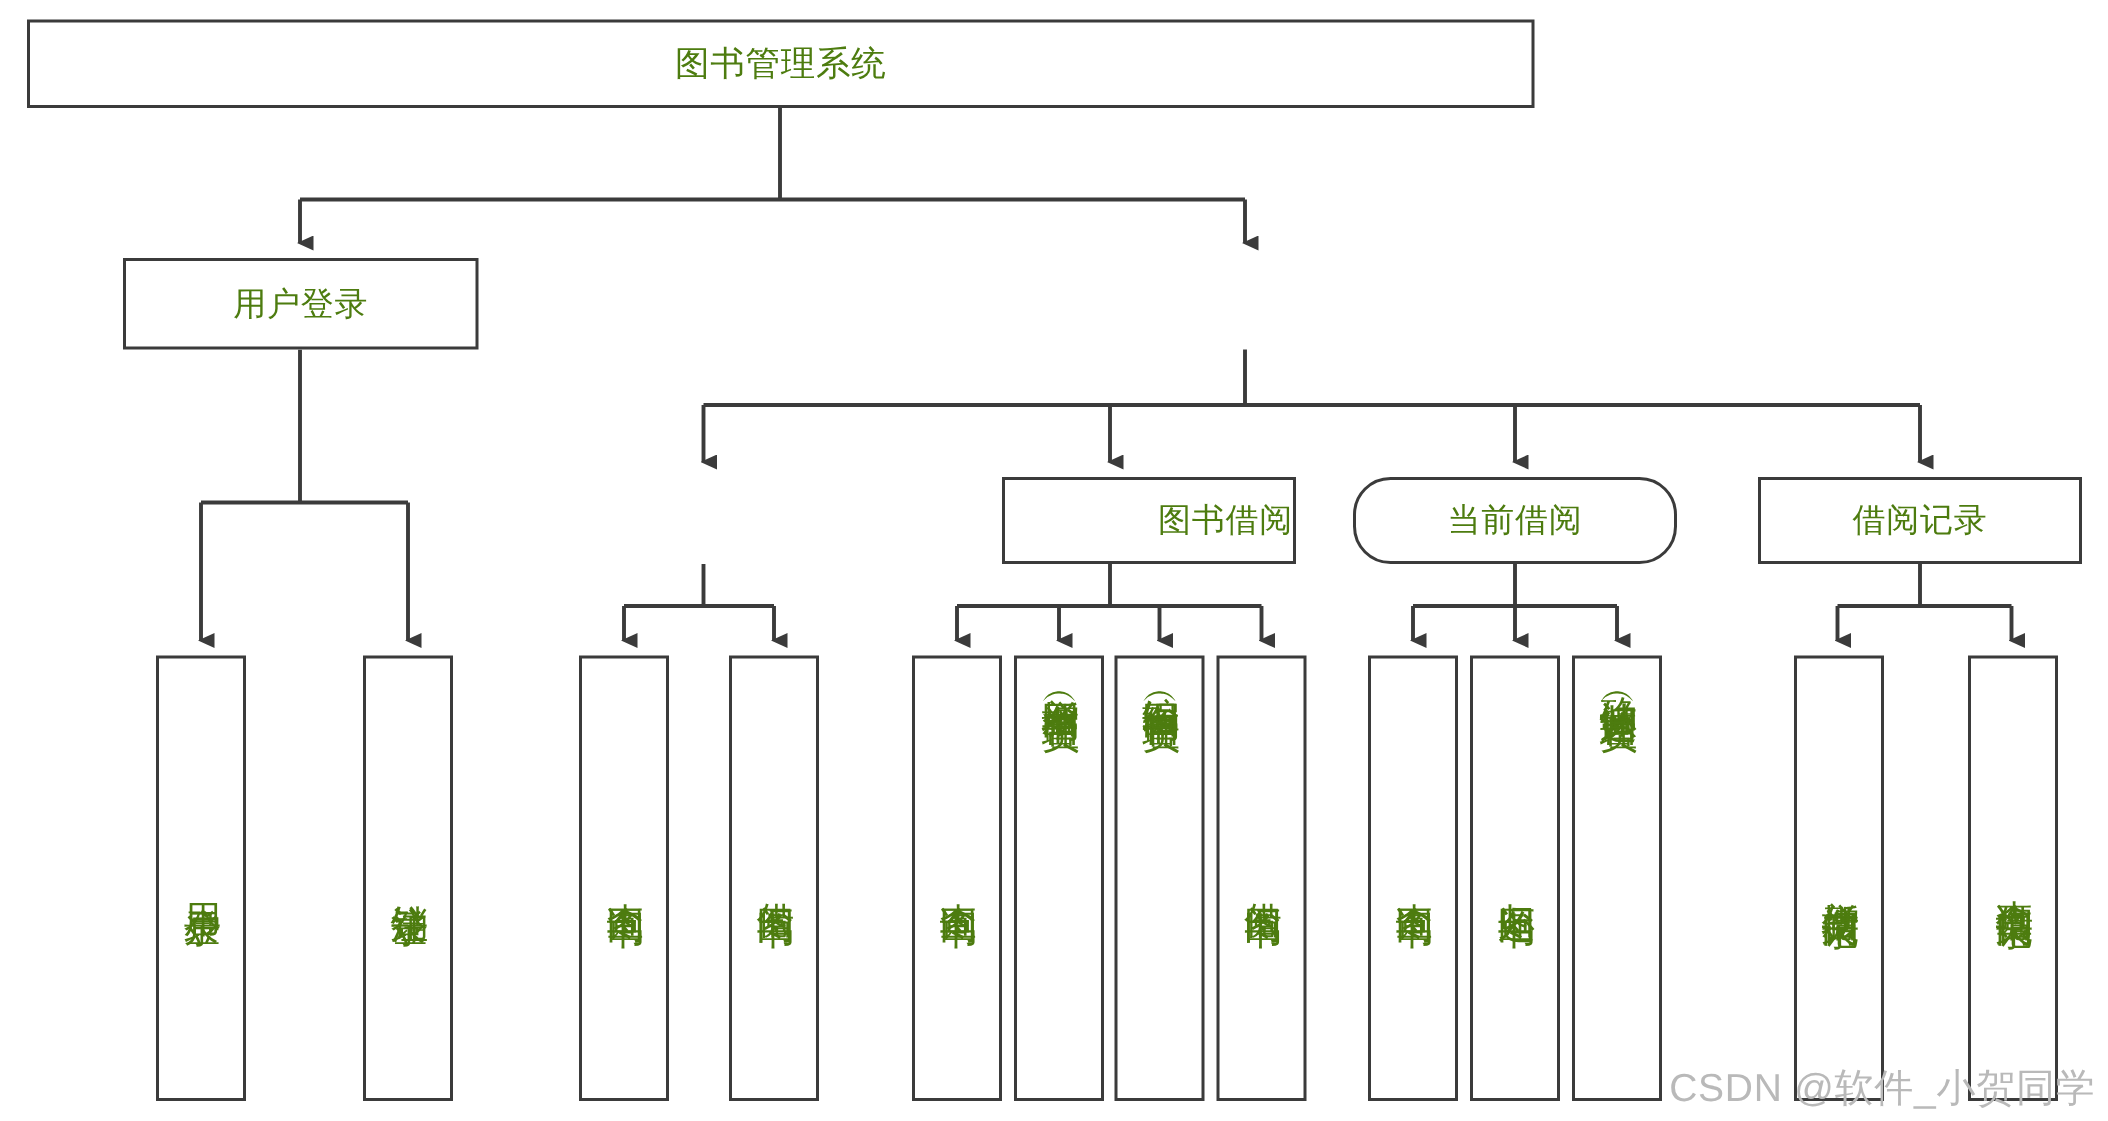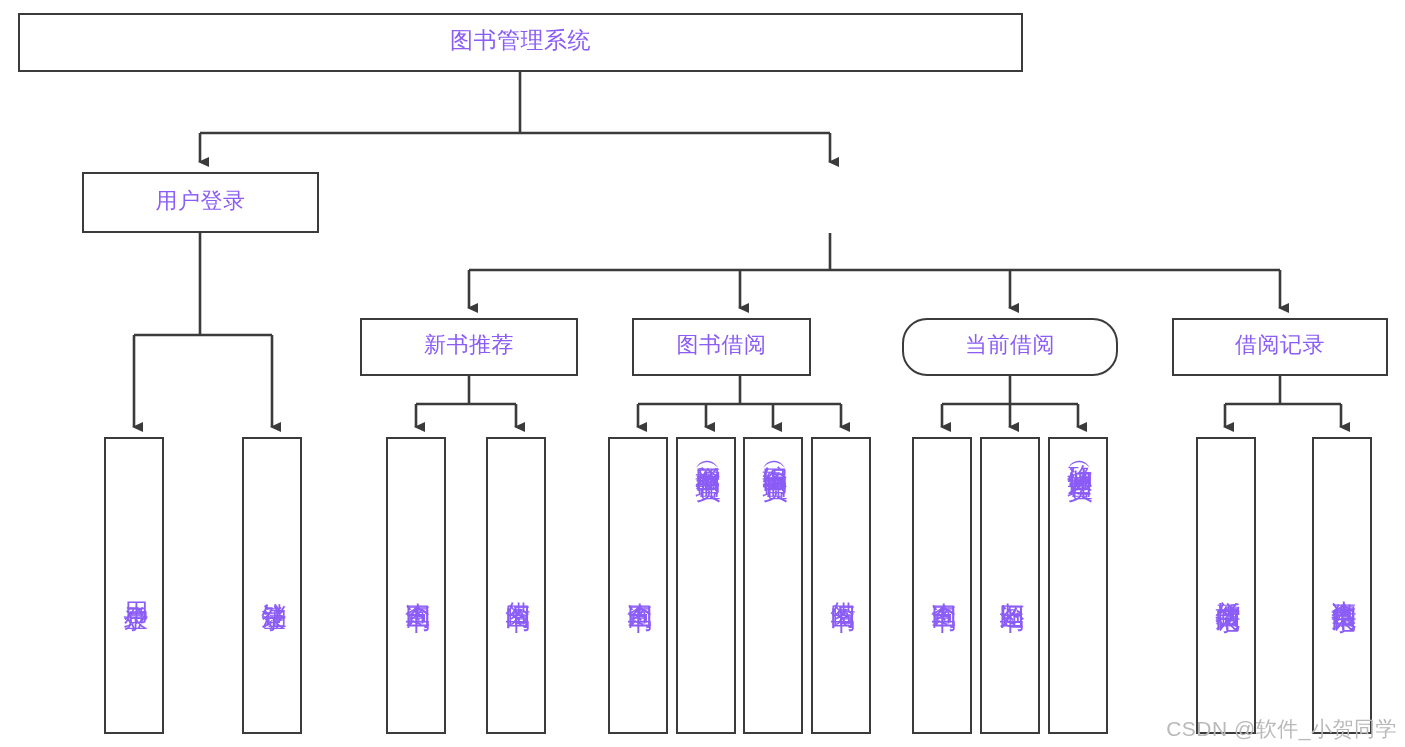--- a/index.html
+++ b/index.html
@@ -32,24 +32,23 @@
     position: absolute;
     box-sizing: border-box;
     background: #ffffff;
     border: 2px solid #3b3b3b;
     display: flex;
     align-items: center;
     justify-content: center;
     overflow: hidden;
   }
   .node-label {
-    color: #8b5cf6;
+    color: #4d7c0f;
     white-space: nowrap;
     letter-spacing: 0.5px;
-    font-family: Liberation Mono, monospace;
   }
   
   .node-h .node-label {
     font-size: 22px;
     line-height: 1;
   }
   #node-root .node-label {
     font-size: 23px;
   }
   
@@ -69,21 +68,21 @@
   
   .node-v.center-text {
     align-items: center;
     padding-top: 0;
   }
   
   #watermark {
     position: absolute;
     right: 8px;
     bottom: 4px;
-    font-size: 21px;
+    font-size: 26px;
     color: #b9b9b9;
     white-space: nowrap;
     letter-spacing: 0.5px;
   }
 </style>
 </head>
 <body>
 
 <div id="diagram-root">
 
@@ -139,24 +138,21 @@
   </svg>
 
   <div class="node-box node-h" id="node-root" style="left:18px; top:13px; width:1005px; height:59px;">
     <span class="node-label">图书管理系统</span>
   </div>
 
   <div class="node-box node-h" style="left:82px; top:172px; width:237px; height:61px;">
     <span class="node-label">用户登录</span>
   </div>
 
-  <div class="node-box node-h" style="left:360px; top:318px; width:218px; height:58px;">
-    <span class="node-label">新书推荐</span>
-  </div>
-  <div class="node-box node-h" style="left:632px; top:318px; width:179px; height:58px;">
+  <div class="node-box node-h" style="left:668px; top:318px; width:196px; height:58px;justify-content:flex-end;">
     <span class="node-label">图书借阅</span>
   </div>
   <div class="node-box node-h" style="left:902px; top:318px; width:216px; height:58px;border-radius:25px;">
     <span class="node-label">当前借阅</span>
   </div>
   <div class="node-box node-h" style="left:1172px; top:318px; width:216px; height:58px;">
     <span class="node-label">借阅记录</span>
   </div>
 
   <div class="node-box node-v center-text" style="left:104px; top:437px; width:60px; height:297px;">

